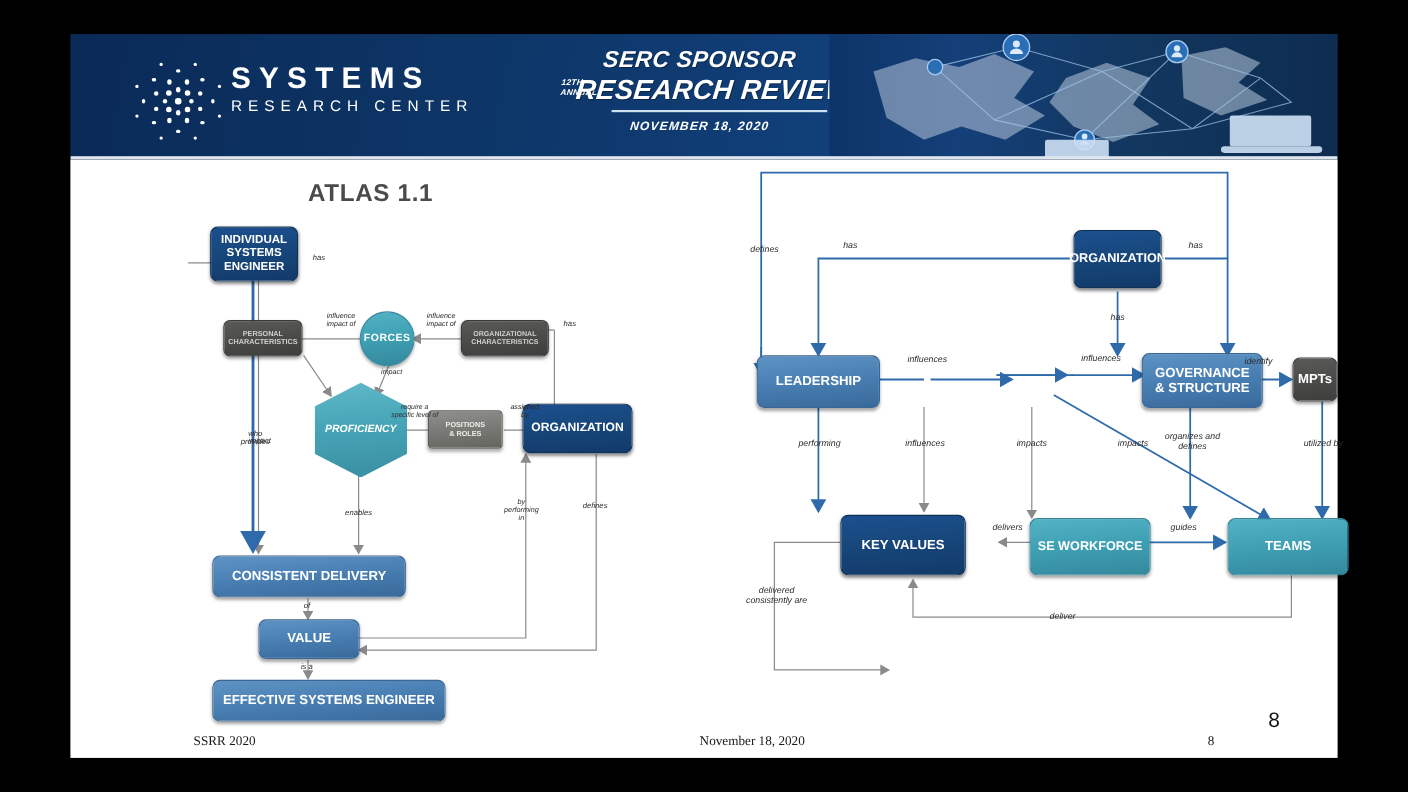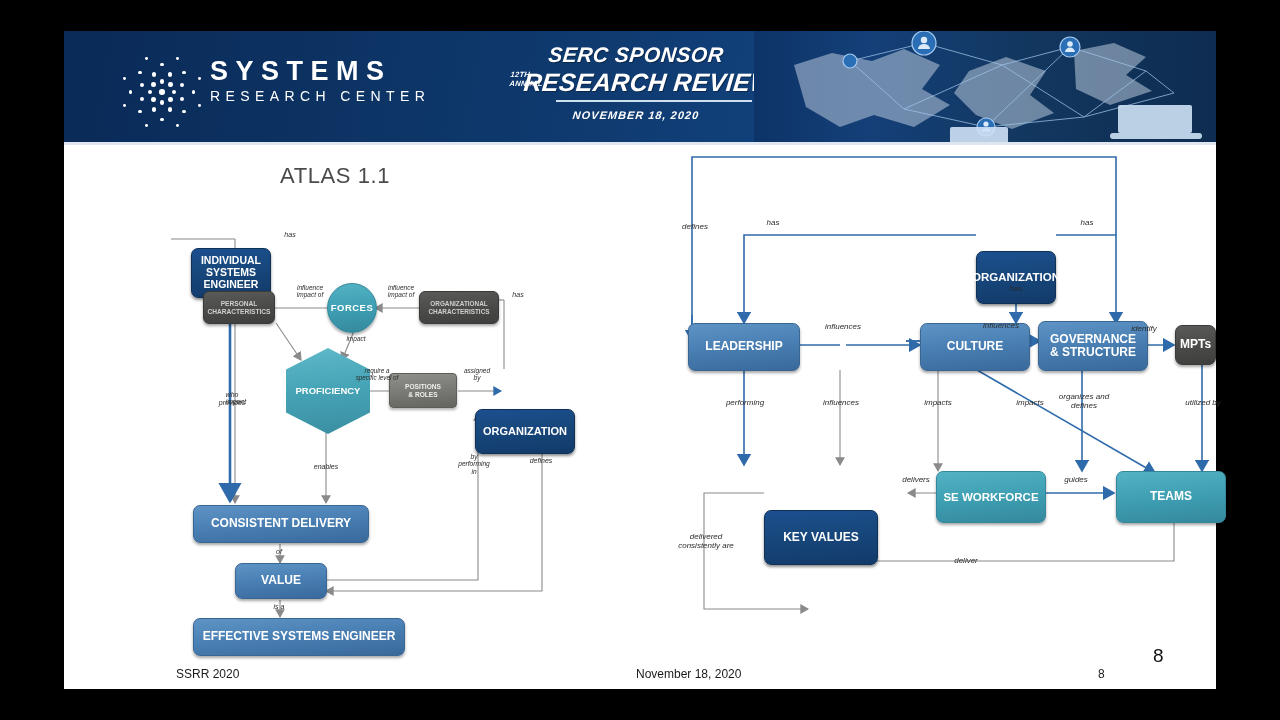--- a/index.html
+++ b/index.html
@@ -44,55 +44,55 @@
             overflow:hidden; }
   #netart svg { position:absolute; left:0; top:0; }
 
   
   #slide { position:absolute; left:64px; top:145px; width:1152px; height:544px; background:#fff; }
 
   .panel { position:absolute; top:0; height:544px; }
   #panelL { left:0; width:576px; }
   #panelR { left:576px; width:576px; }
 
-  #atlas-title { position:absolute; left:216px; top:18px; font-size:22px; font-weight:normal;
+  #atlas-title { position:absolute; left:216px; top:18px; font-size:22px; font-weight:bold;
                  color:#4b4b4b; letter-spacing:.6px; }
 
   
   .node { position:absolute; display:flex; align-items:center; justify-content:center;
           text-align:center; color:#fff; font-weight:bold; line-height:1.12;
           border-radius:7px; z-index:3; }
   .nv-dark  { background:linear-gradient(175deg,#1c4f90 0%,#18497f 35%,#123a69 100%);
-              border:1px solid #0f3156; box-shadow:0 2px 3px rgba(0,0,0,.45);margin-top:42px; }
+              border:1px solid #0f3156; box-shadow:0 2px 3px rgba(0,0,0,.45); }
   .nv-mid   { background:linear-gradient(175deg,#5e93c4 0%,#4a80b4 45%,#39699b 100%);
               border:1px solid #3a6694; box-shadow:0 2px 3px rgba(0,0,0,.35); }
   .nv-teal  { background:linear-gradient(175deg,#53b3c4 0%,#3e9fb3 50%,#35889c 100%);
               border:1px solid #35889c; box-shadow:0 2px 3px rgba(0,0,0,.35); }
   .nv-gray  { background:linear-gradient(175deg,#5a5a58 0%,#4b4b49 50%,#3e3e3c 100%);
               border:1px solid #3a3a38; box-shadow:0 2px 3px rgba(0,0,0,.35);
               color:#cfcfcb; }
   .nv-gray2 { background:linear-gradient(175deg,#8f8f8b 0%,#777773 55%,#65655f 100%);
               border:1px solid #5e5e58; box-shadow:0 2px 3px rgba(0,0,0,.3);
               color:#efefe9; }
 
   .circle { border-radius:50%; }
   .hexa { clip-path:polygon(50% 0%,100% 25%,100% 75%,50% 100%,0% 75%,0% 25%);
           border-radius:0; border:none;
           background:linear-gradient(175deg,#5fb9c9 0%,#46a5b7 45%,#3a8ea1 100%);
-          box-shadow:none; }
+          box-shadow:none;font-style:italic; }
 
   
   .elab { position:absolute; font-style:italic; color:#2b2b2b; line-height:1.12;
           text-align:center; z-index:4; white-space:pre; }
 
   svg.wires { position:absolute; left:0; top:0; width:576px; height:544px; z-index:1;
               overflow:visible; }
 
   
-  .foot { position:absolute; bottom:8px; font-size:12px; color:#1a1a1a; }
+  .foot { position:absolute; bottom:8px; font-size:12px; color:#1a1a1a;font-family:Liberation Serif, serif; }
   #footL { left:112px; }
   #footR { left:572px; }
   #footN { left:1034px; }
   #pageno { position:absolute; left:1153px; top:645px; font-size:19px; color:#111; }
 </style>
 </head>
 <body>
 
 <div id="stage">
 
@@ -345,21 +345,20 @@
           <path d="M534 378 L534 416 L190 416 L190 382" marker-end="url(#agR)"></path>
 
           <path d="M124 348 L64 348 L64 464 L168 464" marker-end="url(#agR)"></path>
         </g>
       </svg>
 
       <div class="node nv-dark" style="left:336px;top:64px;width:80px;height:53px;font-size:11.5px;">ORGANIZATION</div>
 
       <div class="node nv-mid" style="left:48px;top:178px;width:112px;height:48px;font-size:12px;">LEADERSHIP</div>
 
-      <div class="node nv-mid" style="left:280px;top:178px;width:110px;height:48px;font-size:12px;">CULTURE</div>
 
       <div class="node nv-mid" style="left:398px;top:176px;width:110px;height:50px;font-size:12px;white-space:pre-line;">GOVERNANCE
 &amp; STRUCTURE</div>
 
       <div class="node nv-gray" style="left:535px;top:180px;width:41px;height:40px;font-size:12px;color:#fff;">MPTs</div>
 
       <div class="node nv-dark" style="left:124px;top:323px;width:114px;height:55px;font-size:12px;">KEY VALUES</div>
 
       <div class="node nv-teal" style="left:476px;top:326px;width:110px;height:52px;font-size:12px;">TEAMS</div>
 

